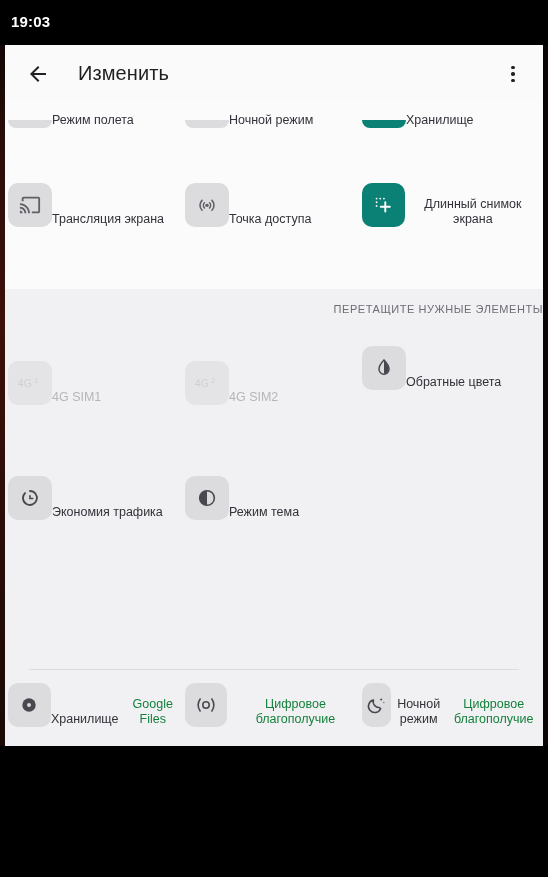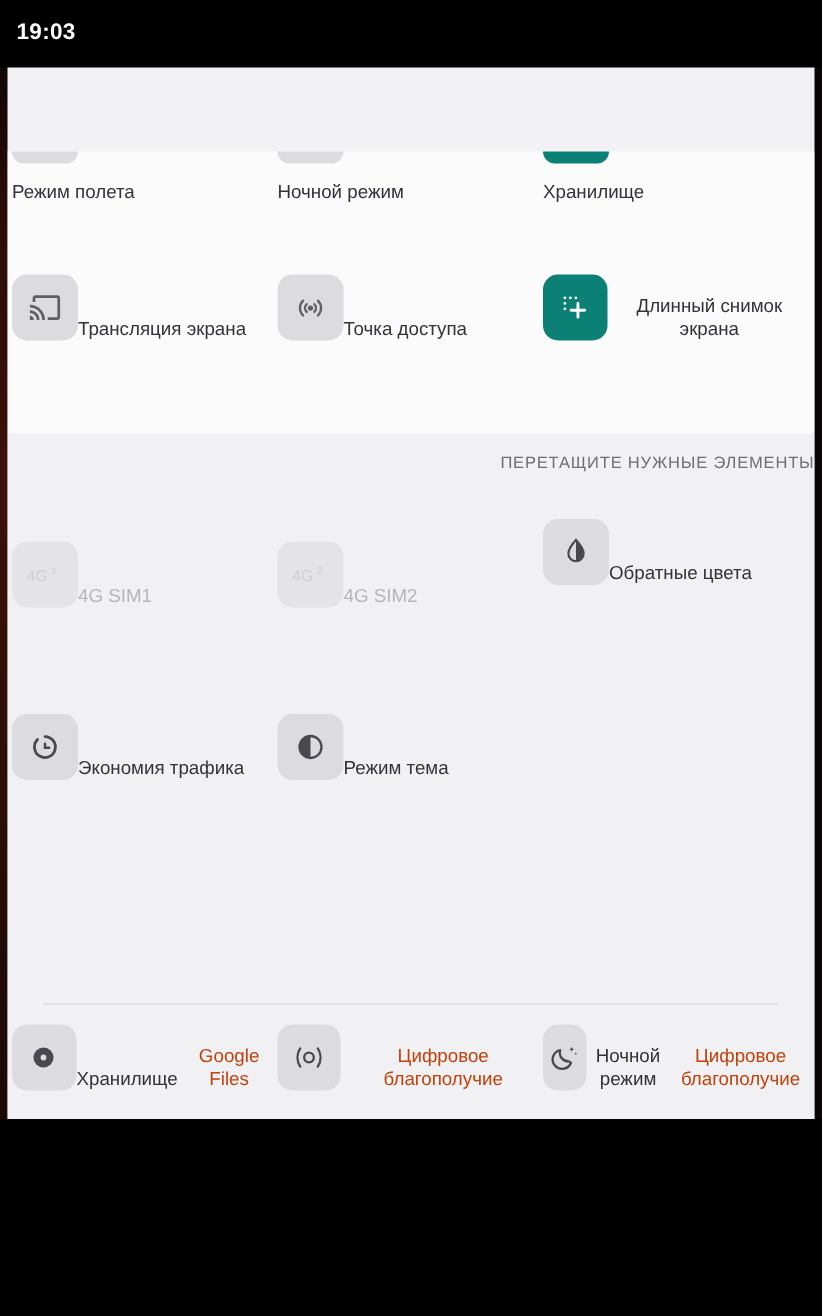--- a/index.html
+++ b/index.html
@@ -79,26 +79,26 @@
   .tile.on{background:#0b8074;}
   .tile.dim{background:#e4e4e7;}
   .tile svg{display:block;}
 
   .tile-label{
     margin-top:12px;font-size:12.5px;color:#32323a;text-align:center;
     line-height:15px;max-width:176px;
   }
   .tile-label.dim{color:#b5b5bb;margin-top:44px;}
   .tile-sub{
-    margin-top:2px;font-size:12.5px;color:#c2410c;text-align:center;line-height:15px;
+    margin-top:2px;font-size:12.5px;color:#15803d;text-align:center;line-height:15px;
   }
 
   
   .cut-row{position:absolute;left:0;top:0;width:538px;height:46px;z-index:10;}
-  .cut-cell{position:absolute;width:179px;display:flex;flex-direction:column;align-items:flex-start;}
+  .cut-cell{position:absolute;width:179px;display:flex;flex-direction:row;align-items:flex-end;}
   .cut-tile{
     width:44px;height:8px;border-radius:0 0 10px 10px;background:#dcdcdf;margin-top:0;
   }
   .cut-tile.on{background:#0b8074;}
   .cut-label{margin-top:12px;font-size:12.5px;color:#32323a;text-align:center;line-height:15px;}
 
   .section-hint{
     position:absolute;left:0;top:14px;width:538px;text-align:right;
     font-size:11px;color:#6d6d75;letter-spacing:.55px;
   }
@@ -125,20 +125,33 @@
 
   <div class="statusbar">
     <div class="status-time">19:03</div>
   </div>
 
   <div class="edge-left"></div>
   <div class="edge-right"></div>
 
   <div class="app">
 
+    <div class="toolbar">
+      <div class="toolbar-back">
+        <svg width="24" height="24" viewBox="0 0 24 24" aria-hidden="true">
+          <path d="M20 11H7.8l5.6-5.6L12 4l-8 8 8 8 1.4-1.4L7.8 13H20z" fill="#202124"></path>
+        </svg>
+      </div>
+      <div class="toolbar-title">Изменить</div>
+      <div class="toolbar-menu">
+        <i></i>
+          <i></i>
+          <i></i>
+      </div>
+    </div>
 
     <div class="content">
 
       <div class="sec-active">
 
         <div class="cut-row">
           <div class="cut-cell" style="left:3px;">
             <div class="cut-tile"></div>
             <div class="cut-label">Режим полета</div>
           </div>

